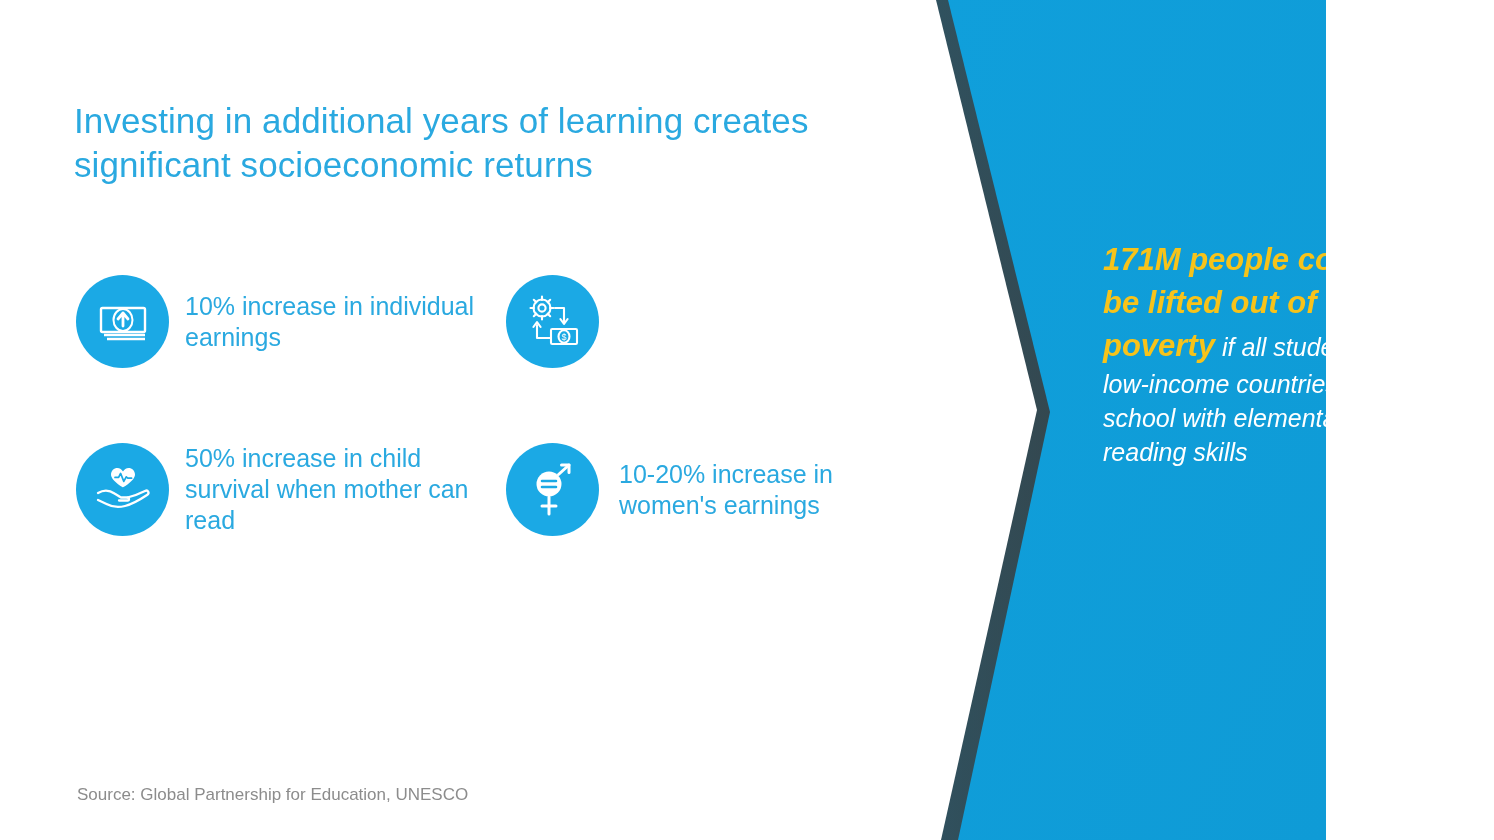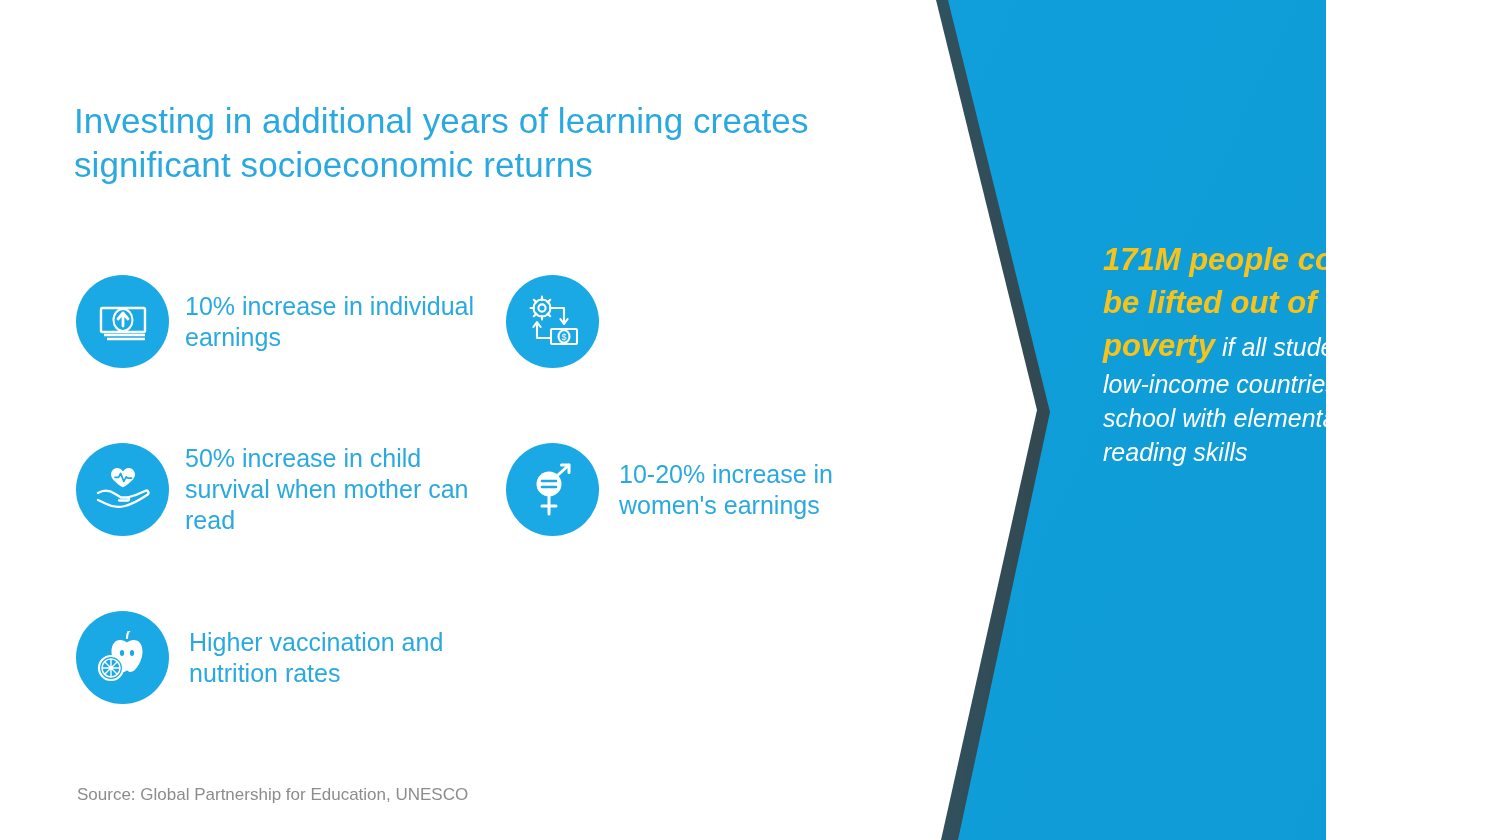--- a/index.html
+++ b/index.html
@@ -234,43 +234,20 @@
           </svg>
         </div>
         <div class="fact-text">10-20% increase in women's earnings</div>
       </div>
 
     </div>
 
     <div class="fact-row row3">
 
 
-      <div class="fact col2">
-        <div class="fact-icon">
-          <svg width="56" height="54" viewBox="0 0 56 54">
-
-            <path d="M31 13 C27 13 24 15.5 24 15.5 C24 15.5 21 13 17 13
-                     C12 13 8.5 17.5 8.5 24.5 C8.5 34 15.5 45 20.5 45
-                     C22.8 45 23 43.5 24 43.5 C25 43.5 25.2 45 27.5 45
-                     C32.5 45 39.5 34 39.5 24.5 C39.5 17.5 36 13 31 13 Z" transform="translate(8,-4)" fill="#ffffff"></path>
-            <path d="M24 11 C24 6 26.5 2.5 30 1.5" transform="translate(8,-4)" fill="none" stroke="#ffffff" stroke-width="2.2" stroke-linecap="round"></path>
-
-            <ellipse cx="27" cy="22" rx="2.1" ry="2.9" fill="#1ba9e5"></ellipse>
-            <ellipse cx="37" cy="22" rx="2.1" ry="2.9" fill="#1ba9e5"></ellipse>
-
-            <circle cx="16" cy="37" r="12" fill="#1ba9e5" stroke="#ffffff" stroke-width="2.2"></circle>
-            <circle cx="16" cy="37" r="9" fill="none" stroke="#ffffff" stroke-width="1.5"></circle>
-            <g stroke="#ffffff" stroke-width="1.4">
-              <path d="M16 28.3 V45.7 M7.3 37 H24.7 M9.9 30.9 L22.1 43.1 M22.1 30.9 L9.9 43.1"></path>
-            </g>
-            <circle cx="16" cy="37" r="2.1" fill="#ffffff"></circle>
-          </svg>
-        </div>
-        <div class="fact-text">Higher vaccination and nutrition rates</div>
-      </div>
 
     </div>
 
   </div>
 
   <div class="panel">
     <p class="lead"><span class="big">171M people could be lifted out of poverty</span><span> if all students in low-income countries left school with elementary reading skills</span></p>
   </div>
 
   <div class="source">Source: Global Partnership for Education, UNESCO</div>

